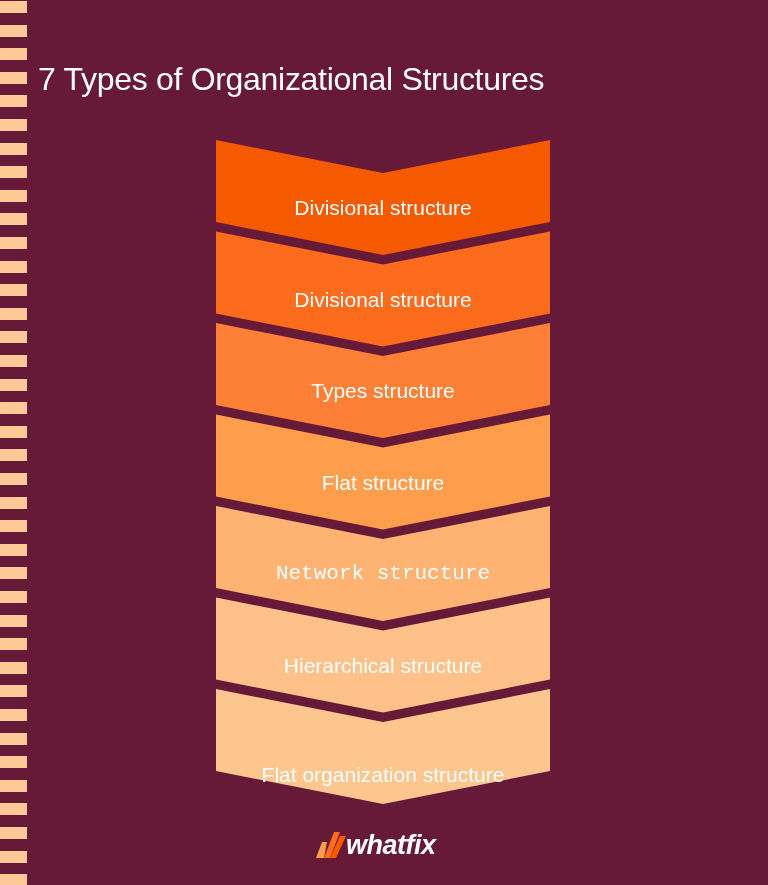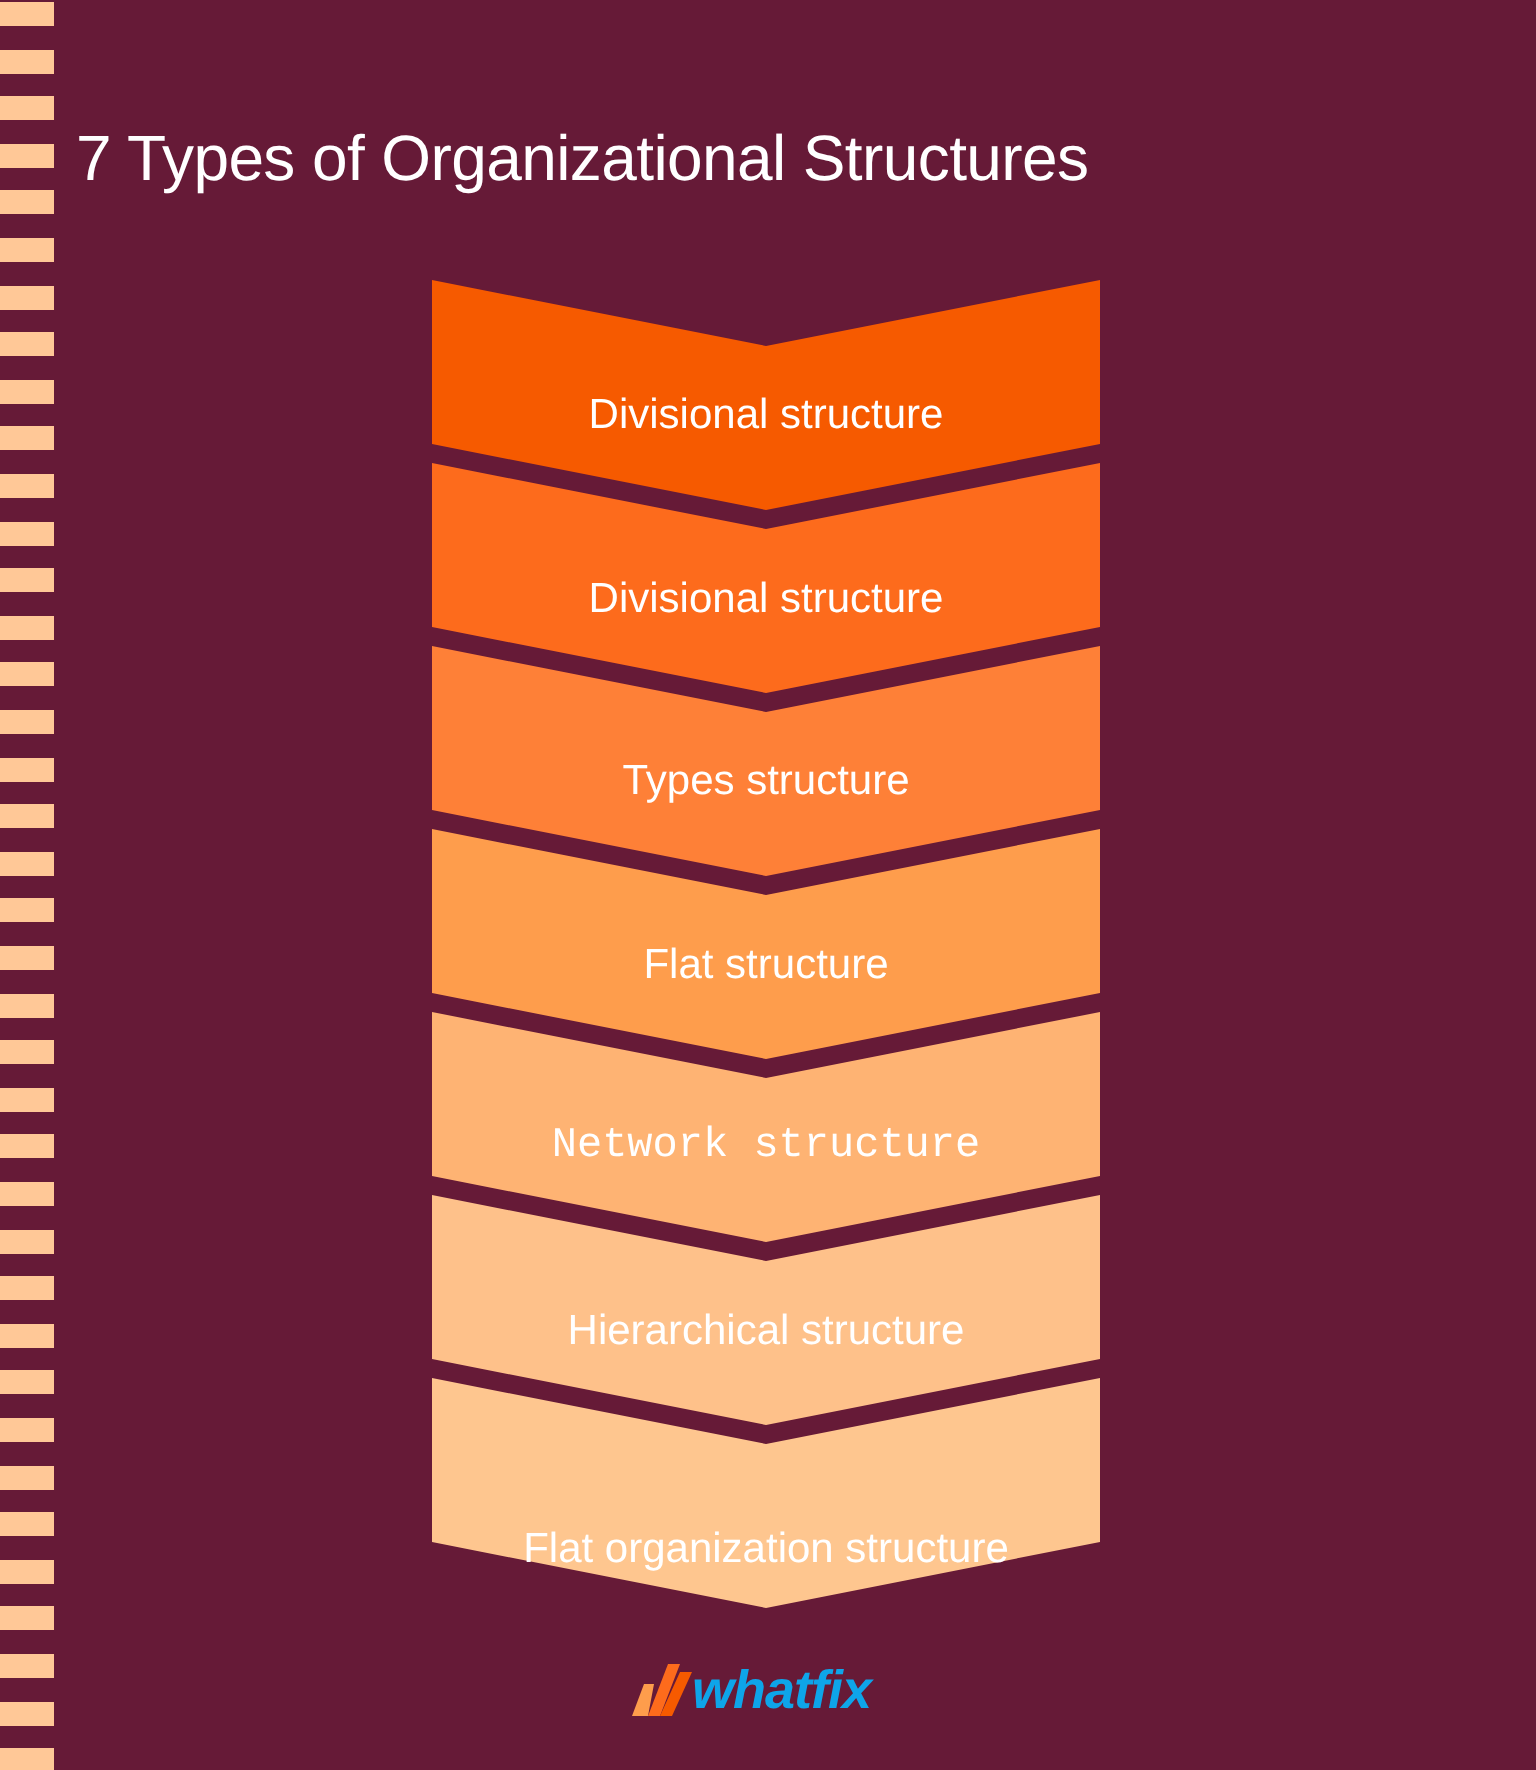--- a/index.html
+++ b/index.html
@@ -24,21 +24,21 @@
   .chevrons { position:absolute; left:0; top:0; width:768px; height:885px; }
   .chev-label {
     position:absolute; left:216px; width:334px; text-align:center;
     color:#ffffff; font-size:21px; white-space:nowrap;
   }
   .logo {
     position:absolute; left:316px; top:832px; height:30px; width:140px;
   }
   .logo-text {
     position:absolute; left:30px; top:-2px;
-    font-size:27px; font-weight:bold; font-style:italic; color:#0ea5e9;
+    font-size:27px; font-weight:bold; font-style:italic; color:#ffffff;
     letter-spacing:-0.5px;
   }
 </style>
 </head>
 <body>
 
 <div class="stripes" id="stripes">
     <div class="stripe" style="top: 1px;"></div>
     <div class="stripe" style="top: 24.6px;"></div>
     <div class="stripe" style="top: 48.2px;"></div>

